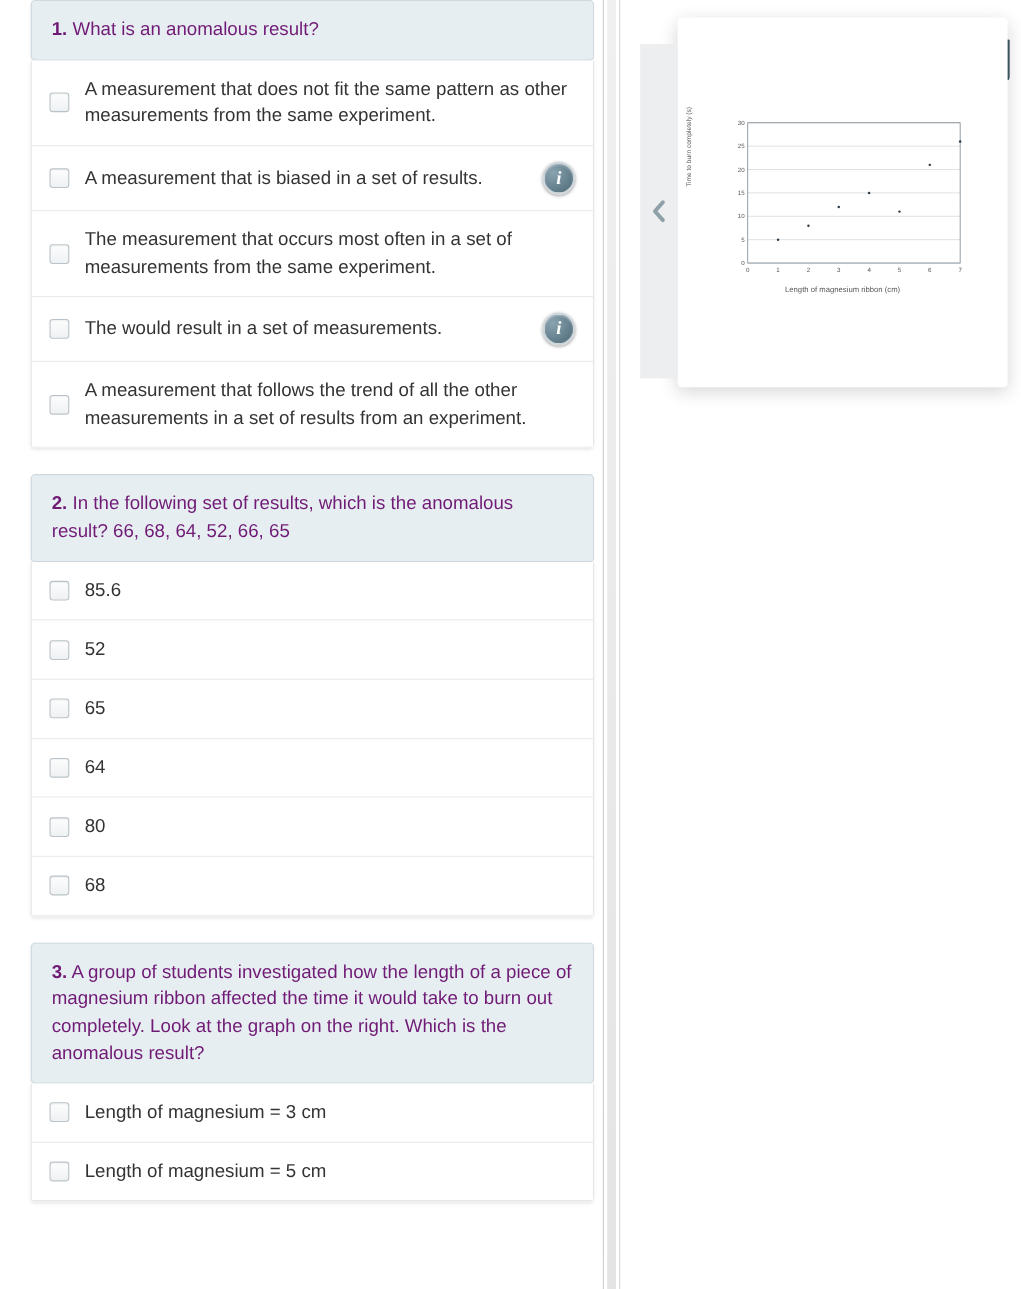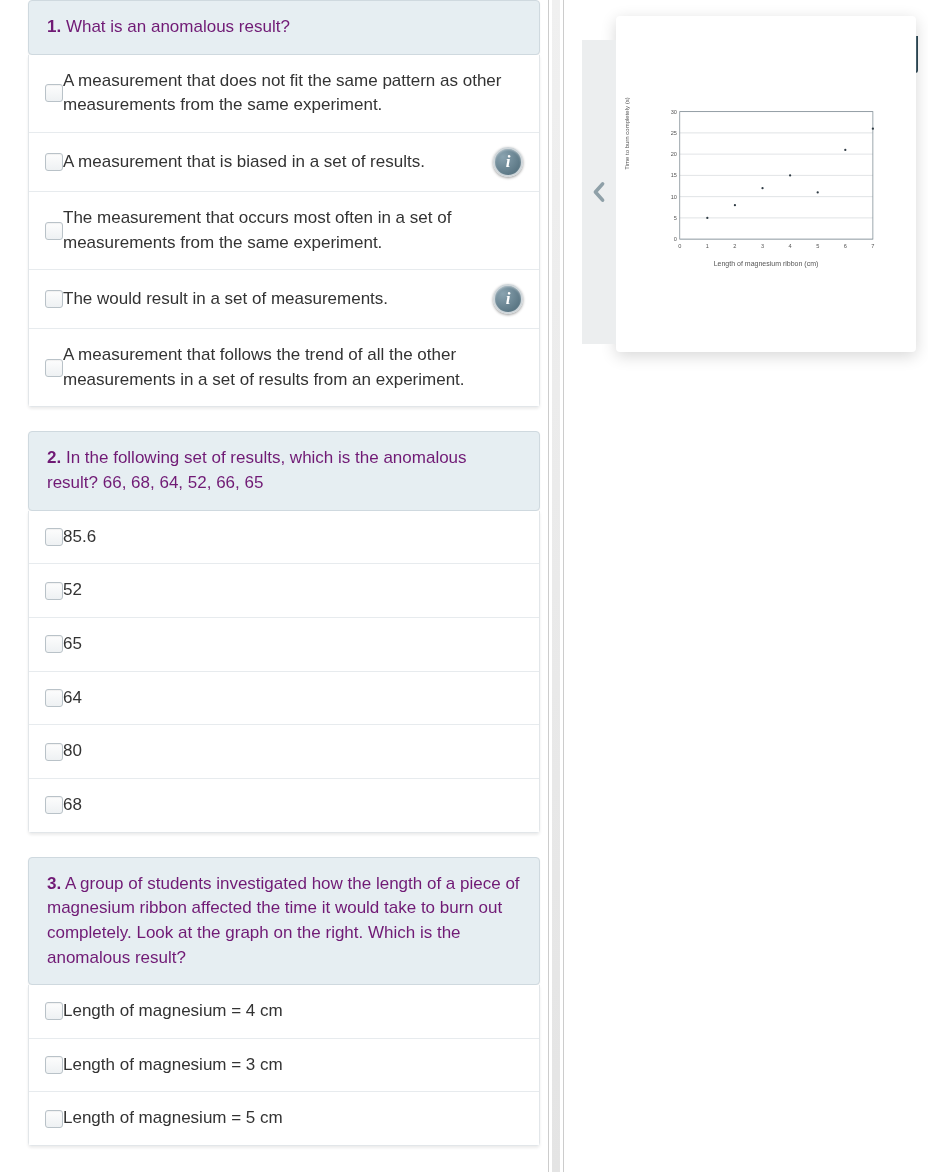--- a/index.html
+++ b/index.html
@@ -50,20 +50,21 @@
   .question-head .qnum { font-weight: 700; }
   .options {
     border: 1px solid #e2e6e9;
     border-top: none;
     border-radius: 0 0 4px 4px;
     box-shadow: 0 2px 3px rgba(0,0,0,0.08);
   }
   .option {
     display: flex;
     align-items: center;
+    gap: 14px;
     padding: 14px 16px;
     border-top: 1px solid #e7ebee;
     background:#fff;
     position: relative;
   }
   .option:first-child { border-top: none; }
   .chk {
     width: 18px; height: 18px;
     border: 1px solid #b9c2c8;
     border-radius: 3px;
@@ -197,24 +198,20 @@
           </div>
           <div class="option">
             <span class="chk"></span>
             <span class="opt-text">68</span>
           </div>
         </div>
       </div>
       <div class="question-block">
         <div class="question-head"><span class="qnum">3.</span><span> A group of students investigated how the length of a piece of magnesium ribbon affected the time it would take to burn out completely. Look at the graph on the right. Which is the anomalous result?</span></div>
         <div class="options">
-          <div class="option">
-            <span class="chk"></span>
-            <span class="opt-text">Length of magnesium = 4 cm</span>
-          </div>
           <div class="option">
             <span class="chk"></span>
             <span class="opt-text">Length of magnesium = 3 cm</span>
           </div>
           <div class="option">
             <span class="chk"></span>
             <span class="opt-text">Length of magnesium = 5 cm</span>
           </div>
         </div>
       </div>

